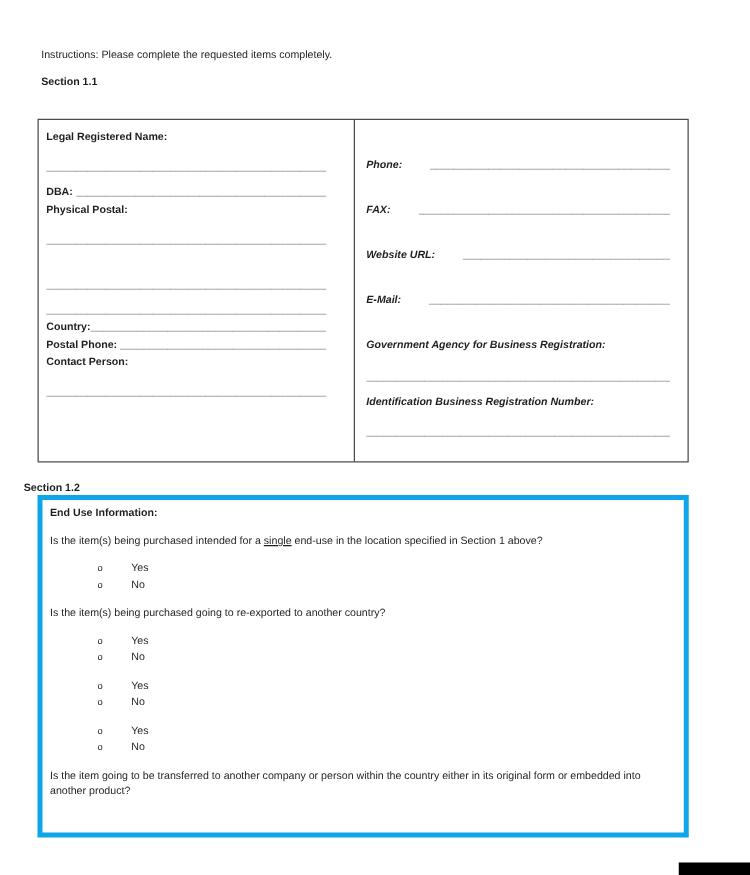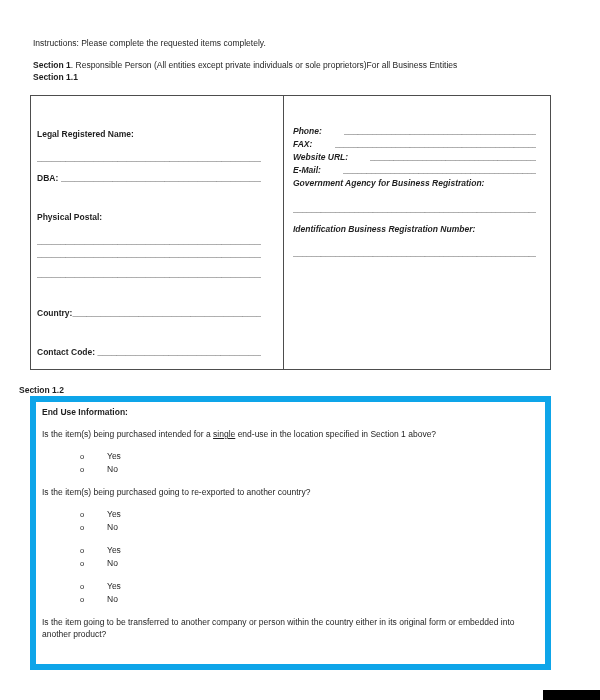--- a/index.html
+++ b/index.html
@@ -32,77 +32,76 @@
     width: 253px; height: 100%;
     border-right: 1px solid #4d4d4d;
     padding: 5px 22px 5px 6px;
     overflow: hidden;
   }
   .cell-right {
     flex: 1; height: 100%;
     padding: 5px 14px 5px 9px;
     overflow: hidden;
   }
-  .frow { display: flex; align-items: baseline; margin-top: 27px; overflow: hidden; }
+  .frow { display: flex; align-items: baseline; margin-top: 2px; overflow: hidden; }
   .fill { flex: 1; overflow: hidden; white-space: nowrap; letter-spacing: 0; }
   .line-row { overflow: hidden; white-space: nowrap; margin-top: 12px; }
   .mt8  { margin-top: 8px; text-align: right; }
-  .mt11 { margin-top: 1px; align-items: center; }
+  .mt11 { margin-top: 24px; align-items: center; }
   .mt14 { margin-top: 14px; }
   .mt24 { margin-top: 24px; }
   .idreg-label { max-width: 185px; margin-top: 8px; }
 
   
   .sec12-label { position: absolute; left: 19px; top: 384px; }
   .enduse-box {
     position: absolute; left: 30px; top: 396px;
     width: 521px; height: 274px;
-    border: 6px solid #0ea5e9;
+    border: 4px solid #0ea5e9;
     padding: 4px 8px 0 6px;
     overflow: hidden;
   }
   .q { margin-top: 10px; }
   .opt { padding-left: 38px; display: flex; align-items: baseline; }
   .opt-first { margin-top: 10px; }
   .bullet { display: inline-block; width: 27px; font-size: 7.5px; }
 
   .edge-bar {
     position: absolute; right: 0; bottom: 0;
     width: 57px; height: 10px;
     background: #000000;
   }
 </style>
 </head>
 <body>
 
 <div class="instructions">Instructions: Please complete the requested items completely.</div>
 
 <div class="sec1-head">
-  <div><span class="b">Section 1</span><span>. Responsible Person (All entities except private individuals or sole proprietors)For all Business Entities</span></div>
   <div class="b">Section 1.1</div>
 </div>
 
 <div class="grid-box">
   <div class="cell-left">
     <div class="b frow">Legal Registered Name:</div>
     <div class="line-row b">____________________________________________________________</div>
     <div class="frow b mt8">
       <span class="lbl">DBA: </span>
       <span class="fill">____________________________________________________________</span>
     </div>
     <div class="b frow">Physical Postal:</div>
     <div class="line-row b">____________________________________________________________</div>
     <div class="line-row b mt11">____________________________________________________________</div>
     <div class="line-row b mt8">____________________________________________________________</div>
     <div class="frow b">
       <span class="lbl">Country:</span>
       <span class="fill">____________________________________________________________</span>
     </div>
     <div class="frow b">
-      <span class="lbl">Contact Code: </span>
+      <span class="lbl">Postal Phone: </span>
       <span class="fill">____________________________________________________________</span>
     </div>
     <div class="b frow">Contact Person:</div>
     <div class="line-row b">____________________________________________________________</div>
   </div>
 
   <div class="cell-right">
     <div class="frow bi mt24">
       <span class="lbl">Phone: </span>
       <span class="fill">____________________________________________________________</span>

